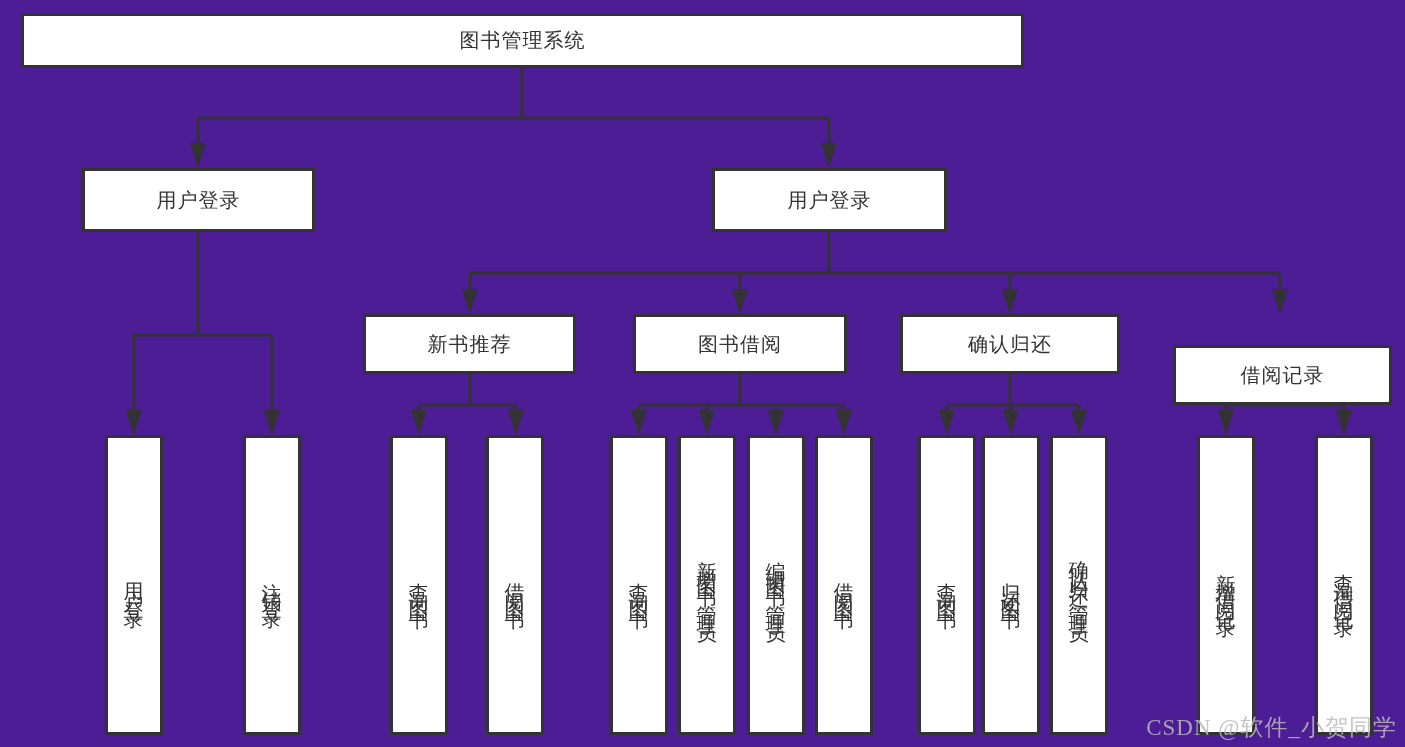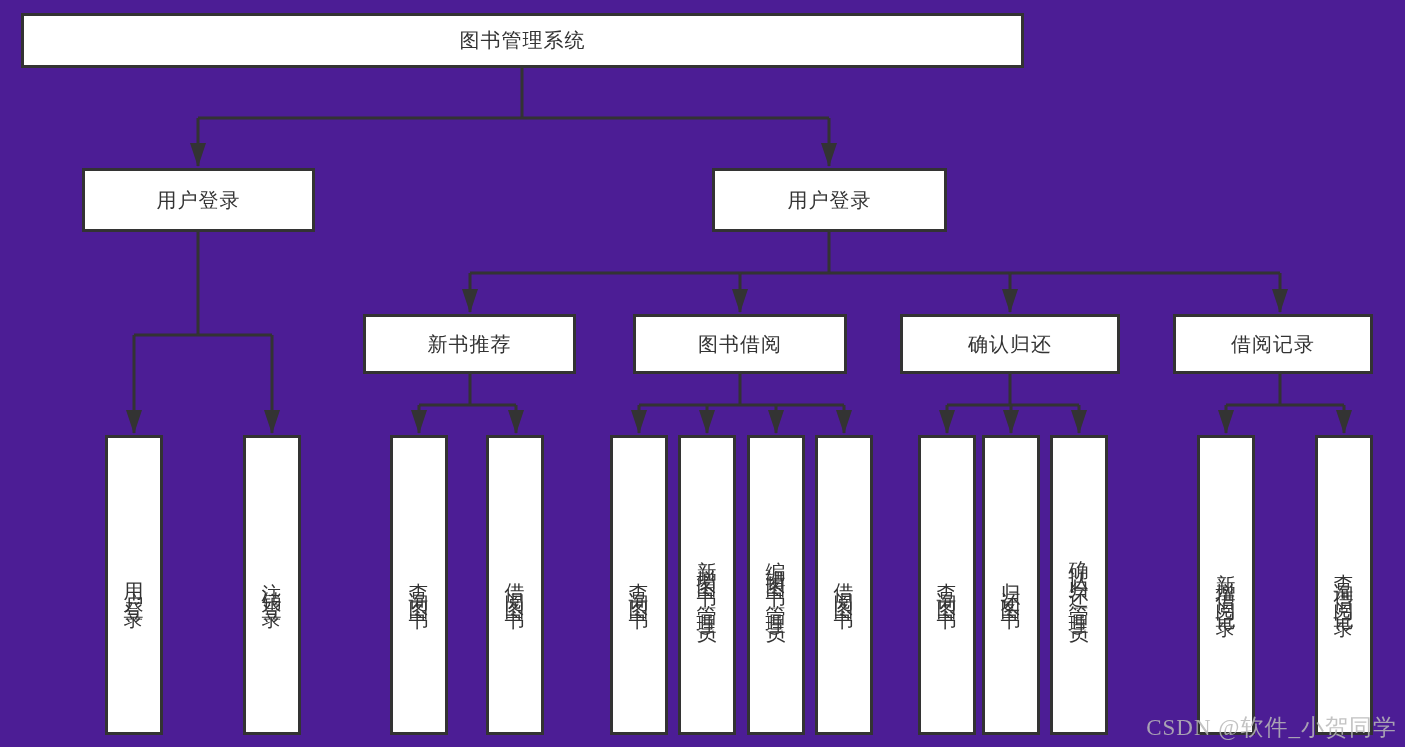--- a/index.html
+++ b/index.html
@@ -82,21 +82,21 @@
   </svg>
 
   <div class="box root">图书管理系统</div>
 
   <div class="box lv2" style="left:82px;width:233px;">用户登录</div>
   <div class="box lv2" style="left:712px;width:235px;">用户登录</div>
 
   <div class="box lv3" style="left:363px;width:213px;">新书推荐</div>
   <div class="box lv3" style="left:633px;width:214px;">图书借阅</div>
   <div class="box lv3" style="left:900px;width:220px;">确认归还</div>
-  <div class="box lv3" style="left:1173px;width:200px;">借阅记录</div>
+  <div class="box lv3" style="left:1173px;width:219px;margin-top:31px;">借阅记录</div>
 
   <div class="box vbox" style="left:105px;">用户登录</div>
   <div class="box vbox" style="left:243px;">注销登录</div>
 
   <div class="box vbox" style="left:390px;">查询图书</div>
   <div class="box vbox" style="left:486px;">借阅图书</div>
 
   <div class="box vbox" style="left:610px;">查询图书</div>
   <div class="box vbox" style="left:678px;">新增图书（管理员）</div>
   <div class="box vbox" style="left:747px;">编辑图书（管理员）</div>

